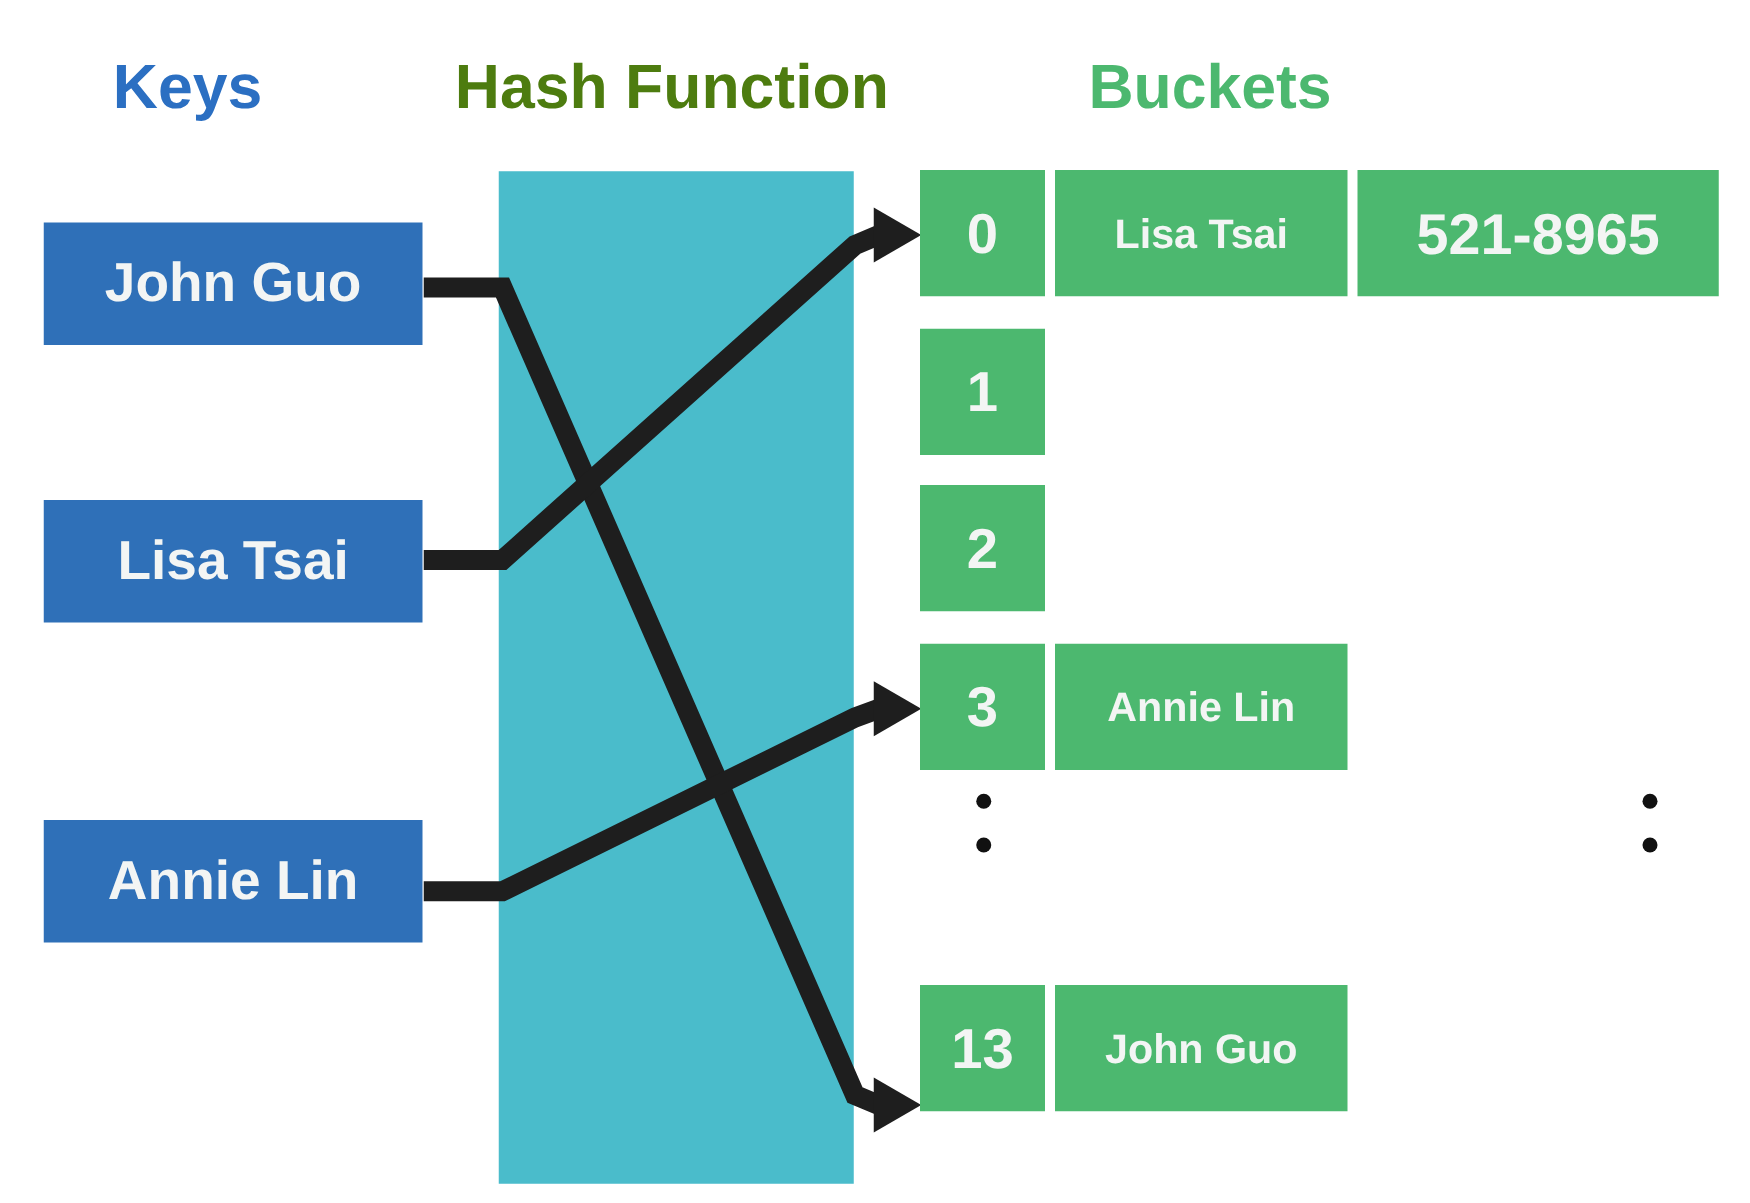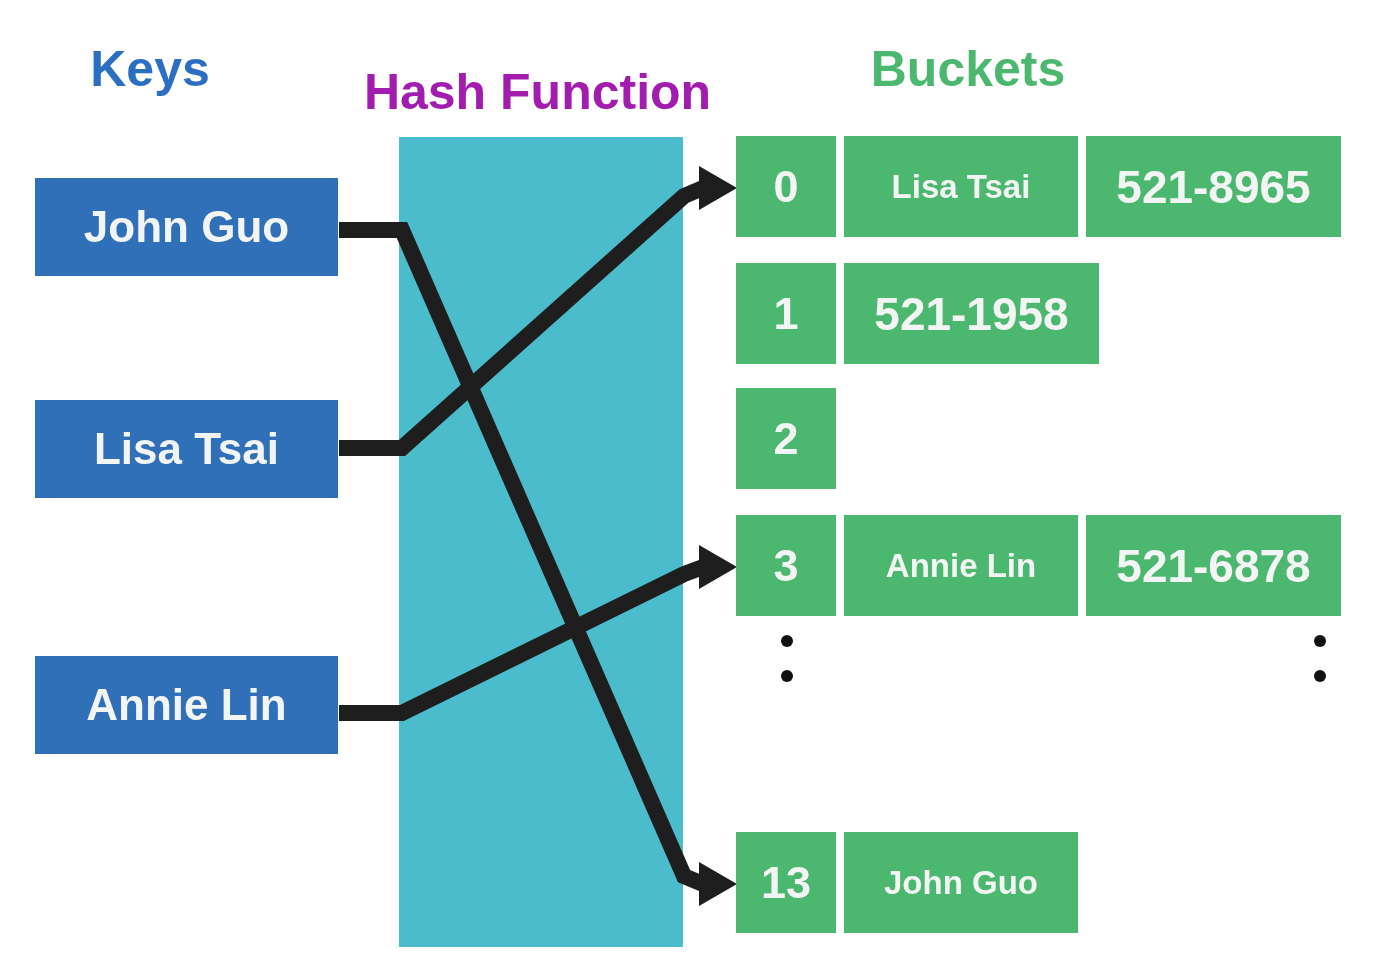--- a/index.html
+++ b/index.html
@@ -11,21 +11,21 @@
     font-family:"Liberation Sans","DejaVu Sans",sans-serif;
     padding-left:31px;
   }
   .title{
     position:absolute;
     top:38px;height:62px;
     display:flex;align-items:center;justify-content:center;
     font-size:50px;font-weight:700;letter-spacing:0px;
   }
   .title-keys{left:80px;width:140px;color:#2b6fc2;}
-  .title-hash{left:350px;width:375px;color:#a21caf;margin-top:23px;}
+  .title-hash{left:350px;width:375px;color:#4d7c0f;}
   .title-buckets{left:868px;width:200px;color:#4cb86f;}
 
   .keybox{
     position:absolute;left:35px;width:303px;height:98px;
     background:#2f70b8;
     display:flex;align-items:center;justify-content:center;
     color:#f3f5f4;font-size:44px;font-weight:600;
   }
   .key-john{top:178px;}
   .key-lisa{top:400px;}
@@ -38,30 +38,30 @@
 
   .bucket-row{
     position:absolute;left:736px;height:101px;
     display:flex;gap:8px;
   }
   .row-0{top:136px;}
   .row-1{top:263px;}
   .row-2{top:388px;}
   .row-3{top:515px;}
   .row-12{top:706px;}
-  .row-13{top:832px;justify-content:flex-end;}
+  .row-13{top:788px;justify-content:flex-end;}
 
   .cell{
     background:#4cb86f;
     display:flex;align-items:center;justify-content:center;
     color:#f3f5f4;height:101px;
   }
   .cell-index{width:100px;font-size:45px;font-weight:600;}
   .cell-name{width:234px;font-size:33px;font-weight:600;}
-  .cell-phone{width:255px;font-size:46px;font-weight:600;}
+  .cell-phone{width:289px;font-size:46px;font-weight:600;}
 
   .dot{
     position:absolute;width:12px;height:12px;border-radius:50%;
     background:#111111;
   }
   .arrow-layer{
     position:absolute;left:0;top:0;width:1400px;height:962px;
     pointer-events:none;
   }
   .arrow-line{
@@ -101,31 +101,29 @@
   </svg>
 
   <div class="bucket-row row-0">
     <div class="cell cell-index">0</div>
     <div class="cell cell-name">Lisa Tsai</div>
     <div class="cell cell-phone">521-8965</div>
   </div>
 
   <div class="bucket-row row-1">
     <div class="cell cell-index">1</div>
-    <div class="cell cell-phone">521-1958</div>
   </div>
 
   <div class="bucket-row row-2">
     <div class="cell cell-index">2</div>
   </div>
 
   <div class="bucket-row row-3">
     <div class="cell cell-index">3</div>
     <div class="cell cell-name">Annie Lin</div>
-    <div class="cell cell-phone">521-6878</div>
   </div>
 
   <div class="dot" style="left:781px;top:635px;"></div>
   <div class="dot" style="left:781px;top:670px;"></div>
   <div class="dot" style="left:1314px;top:635px;"></div>
   <div class="dot" style="left:1314px;top:670px;"></div>
 
 
   <div class="bucket-row row-13">
     <div class="cell cell-index">13</div>

